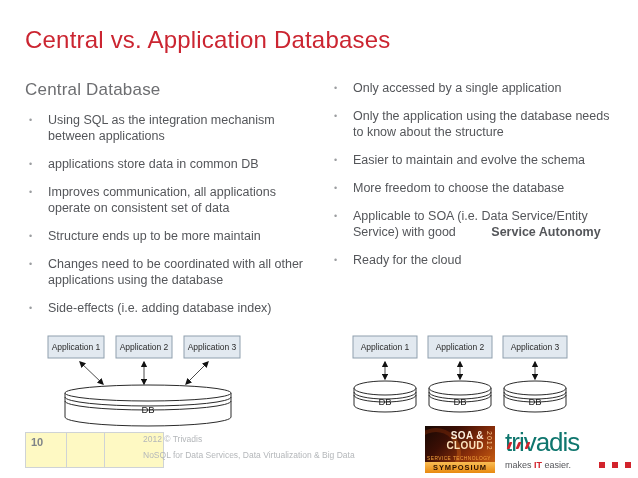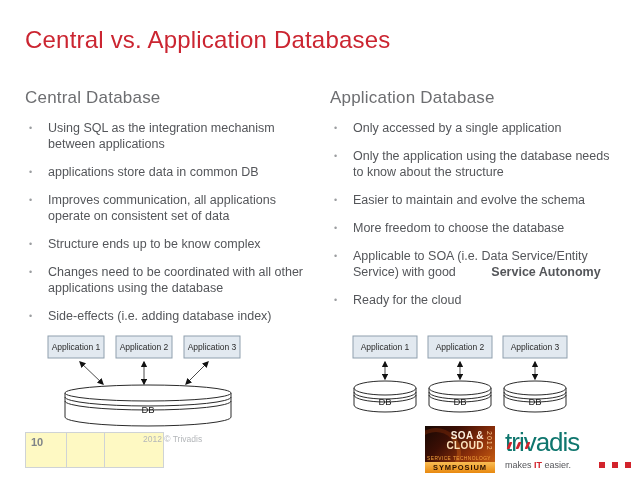--- a/index.html
+++ b/index.html
@@ -9,21 +9,21 @@
     -webkit-font-smoothing:antialiased;
   }
   .title{
     position:absolute;left:25px;top:26px;margin:0;
     font-size:24px;font-weight:400;color:#cb2531;letter-spacing:.2px;
   }
   .col{position:absolute;top:80px;}
   .col-left{left:25px;width:288px;}
   .col-right{left:330px;width:292px;}
   .col h2{
-    margin:8px 0 12px 0;font-size:17px;font-weight:400;color:#6d6e71;letter-spacing:.2px;
+    margin:0 0 12px 0;font-size:17px;font-weight:400;color:#6d6e71;letter-spacing:.2px;
   }
   ul.bullets{list-style:none;margin:0;padding:0;}
   ul.bullets li{
     display:flex;margin:0 0 12px 0;font-size:12.5px;line-height:16px;color:#54565a;
   }
   ul.bullets .dot{
     flex:none;width:23px;padding-left:4px;box-sizing:border-box;
     color:#9b9da0;font-size:9px;line-height:16px;
   }
   ul.bullets .b{font-weight:bold;margin-left:32px;}
@@ -101,35 +101,34 @@
       <li>
           <span class="dot">•</span>
           <span>applications store data in common DB</span>
         </li>
       <li>
           <span class="dot">•</span>
           <span>Improves communication, all applications operate on consistent set of data</span>
         </li>
       <li>
           <span class="dot">•</span>
-          <span>Structure ends up to be know complex</span>
+          <span>Structure ends up to be more maintain</span>
         </li>
       <li>
           <span class="dot">•</span>
           <span>Changes need to be coordinated with all other applications using the database</span>
         </li>
       <li>
           <span class="dot">•</span>
           <span>Side-effects (i.e. adding database index)</span>
         </li>
     </ul>
   </section>
 
   <section class="col col-right">
-    <h2>Application Database</h2>
     <ul class="bullets">
       <li>
           <span class="dot">•</span>
           <span>Only accessed by a single application</span>
         </li>
       <li>
           <span class="dot">•</span>
           <span>Only the application using the database needs to know about the structure</span>
         </li>
       <li>
@@ -230,20 +229,21 @@
   </svg>
 
   <div class="pg-box pg-box-1">
     <span>10</span>
   </div>
   <div class="pg-box pg-box-2"></div>
   <div class="pg-box pg-box-3"></div>
 
   <div class="footer-text">
     <div class="l1">2012 © Trivadis</div>
+    <div>NoSQL for Data Services, Data Virtualization &amp; Big Data</div>
   </div>
 
   <div class="soa-logo">
     <div class="soa-swirl"></div>
     <div class="soa-text">
       <div class="soa-l1">SOA &amp;</div>
       <div class="soa-l2">CLOUD</div>
     </div>
     <div class="soa-year">2012</div>
     <div class="soa-service">SERVICE TECHNOLOGY</div>

